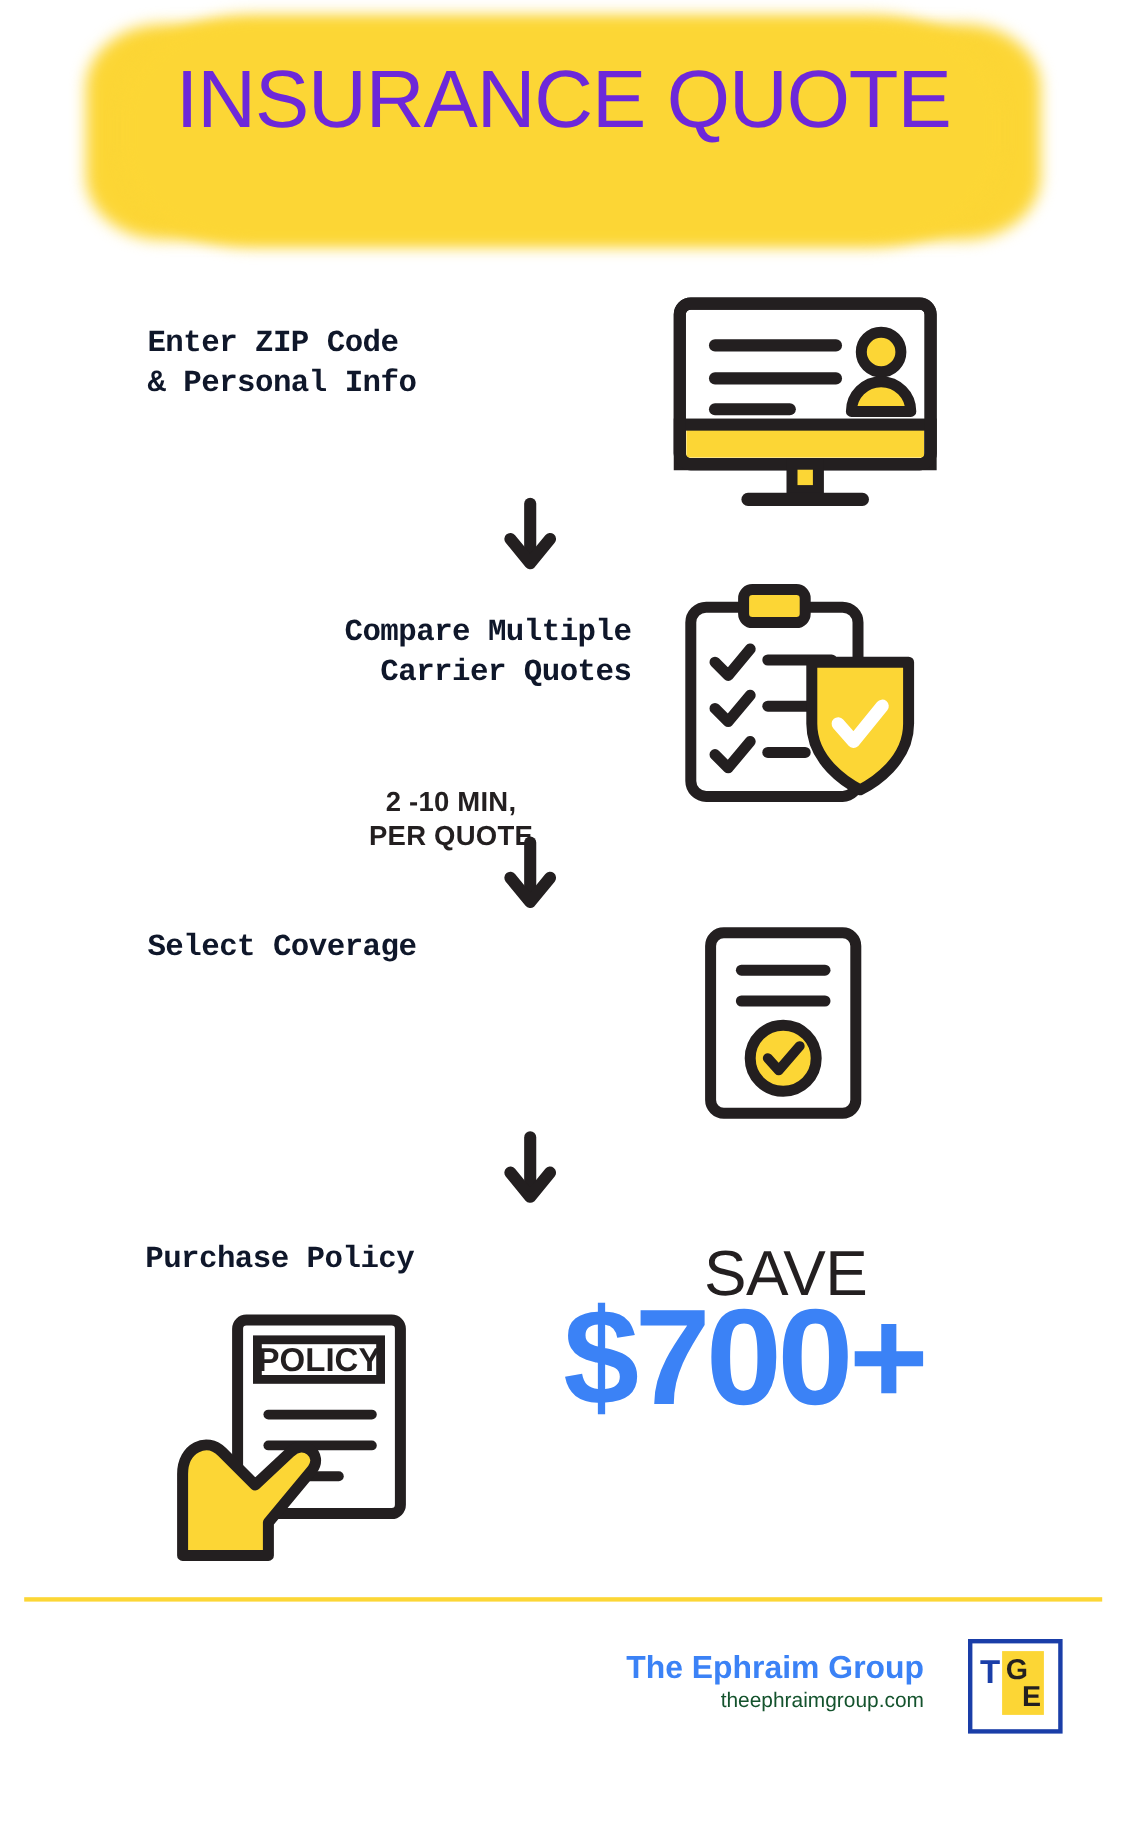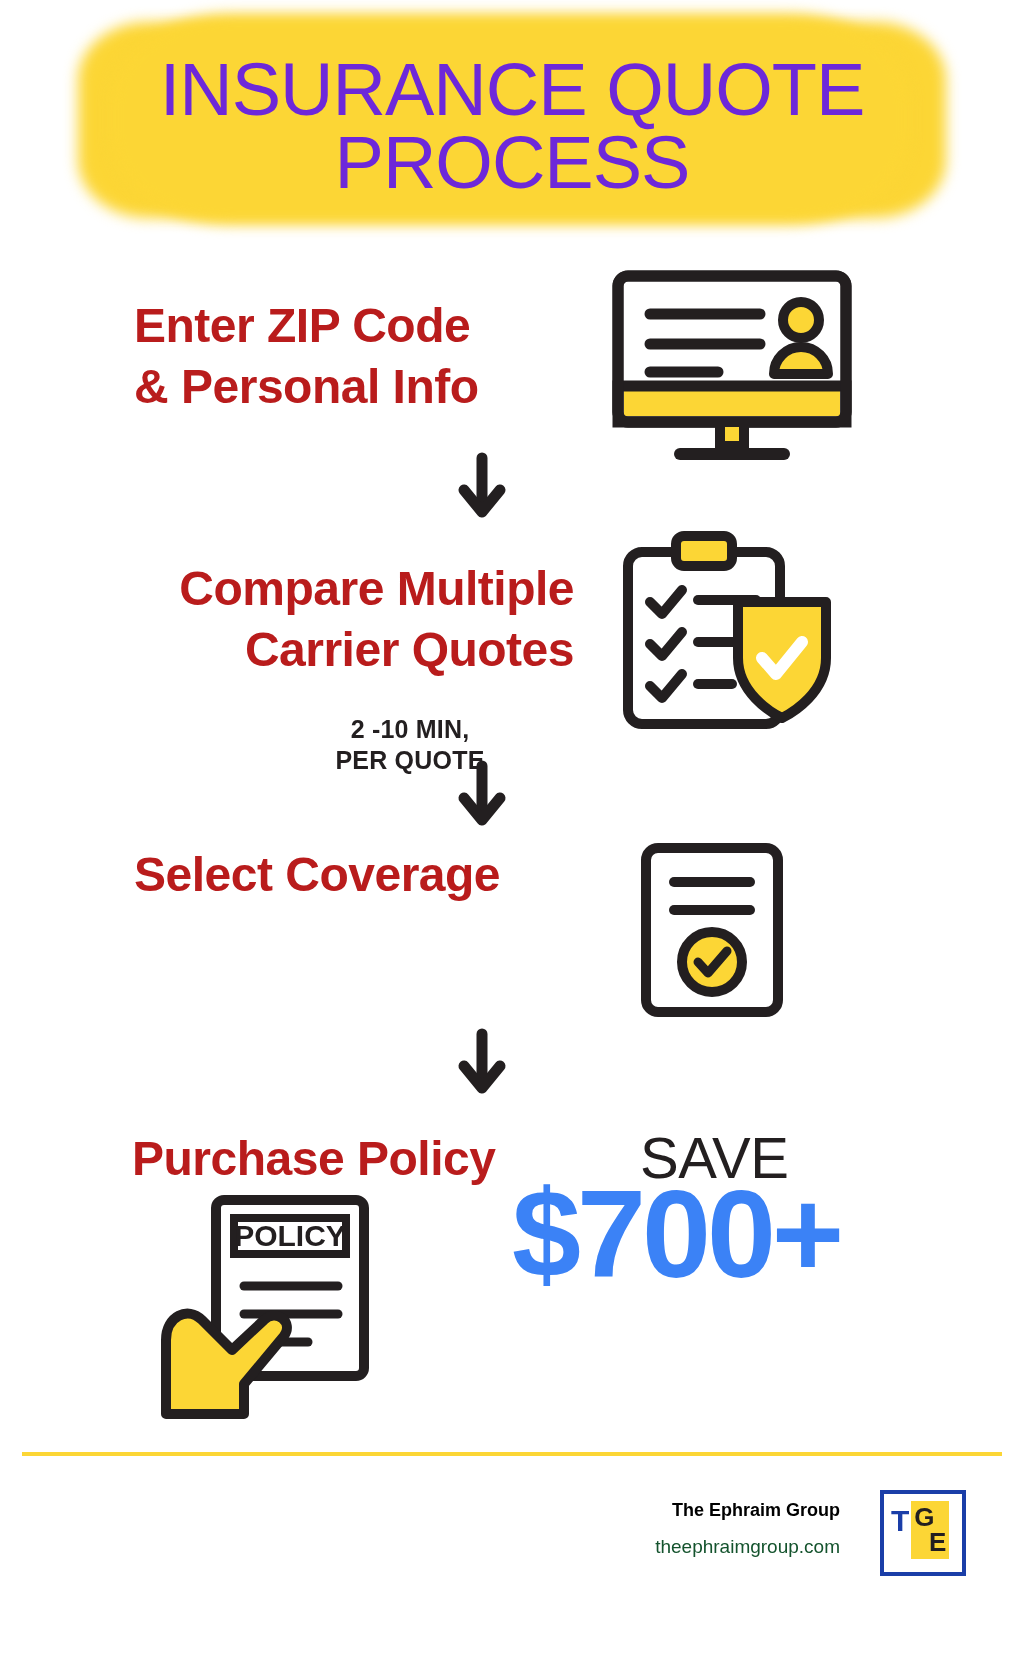--- a/index.html
+++ b/index.html
@@ -62,25 +62,26 @@
   .title-text .l2 { display: block; }
 
   
   .step {
     position: absolute;
     left: 0;
     width: 1024px;
   }
   .step-label {
     position: absolute;
-    font-size: 48px;
+    font-size: 28px;
     font-weight: bold;
     line-height: 1.28;
-    color: #b91c1c;
+    color: #0f172a;
     letter-spacing: -0.5px;
+    font-family: Liberation Mono, monospace;
   }
   .sub-label {
     position: absolute;
     font-size: 25px;
     font-weight: bold;
     line-height: 1.25;
     color: #231f20;
     text-align: center;
     letter-spacing: 0.2px;
   }
@@ -122,23 +123,23 @@
     left: 0;
     top: 1480px;
     width: 1024px;
     height: 186px;
   }
   .footer-brand {
     position: absolute;
     right: 184px;
     top: 20px;
     text-align: right;
-    font-size: 18px;
-    font-weight: bold;
-    color: #000000;
+    font-size: 29px;
+    font-weight: bold;
+    color: #3b82f6;
   }
   .footer-url {
     position: absolute;
     right: 184px;
     top: 56px;
     text-align: right;
     font-size: 19px;
     color: #14532d;
   }
   .logo {
@@ -191,21 +192,20 @@
 </head>
 <body>
 
 <div class="page">
 
   <div class="title-wrap">
     <div class="title-blob"></div>
     <div class="title-blob b2"></div>
     <div class="title-text">
       <span>INSURANCE QUOTE</span>
-      <span class="l2">PROCESS</span>
     </div>
   </div>
 
   <div class="step" style="top:0">
     <div class="step-label" style="left:134px; top:295px; width:420px;">
       <span>Enter ZIP Code</span><br>
       <span>&amp; Personal Info</span>
     </div>
 
     <svg style="position:absolute; left:608px; top:268px;" width="248" height="200" viewBox="0 0 248 200">

